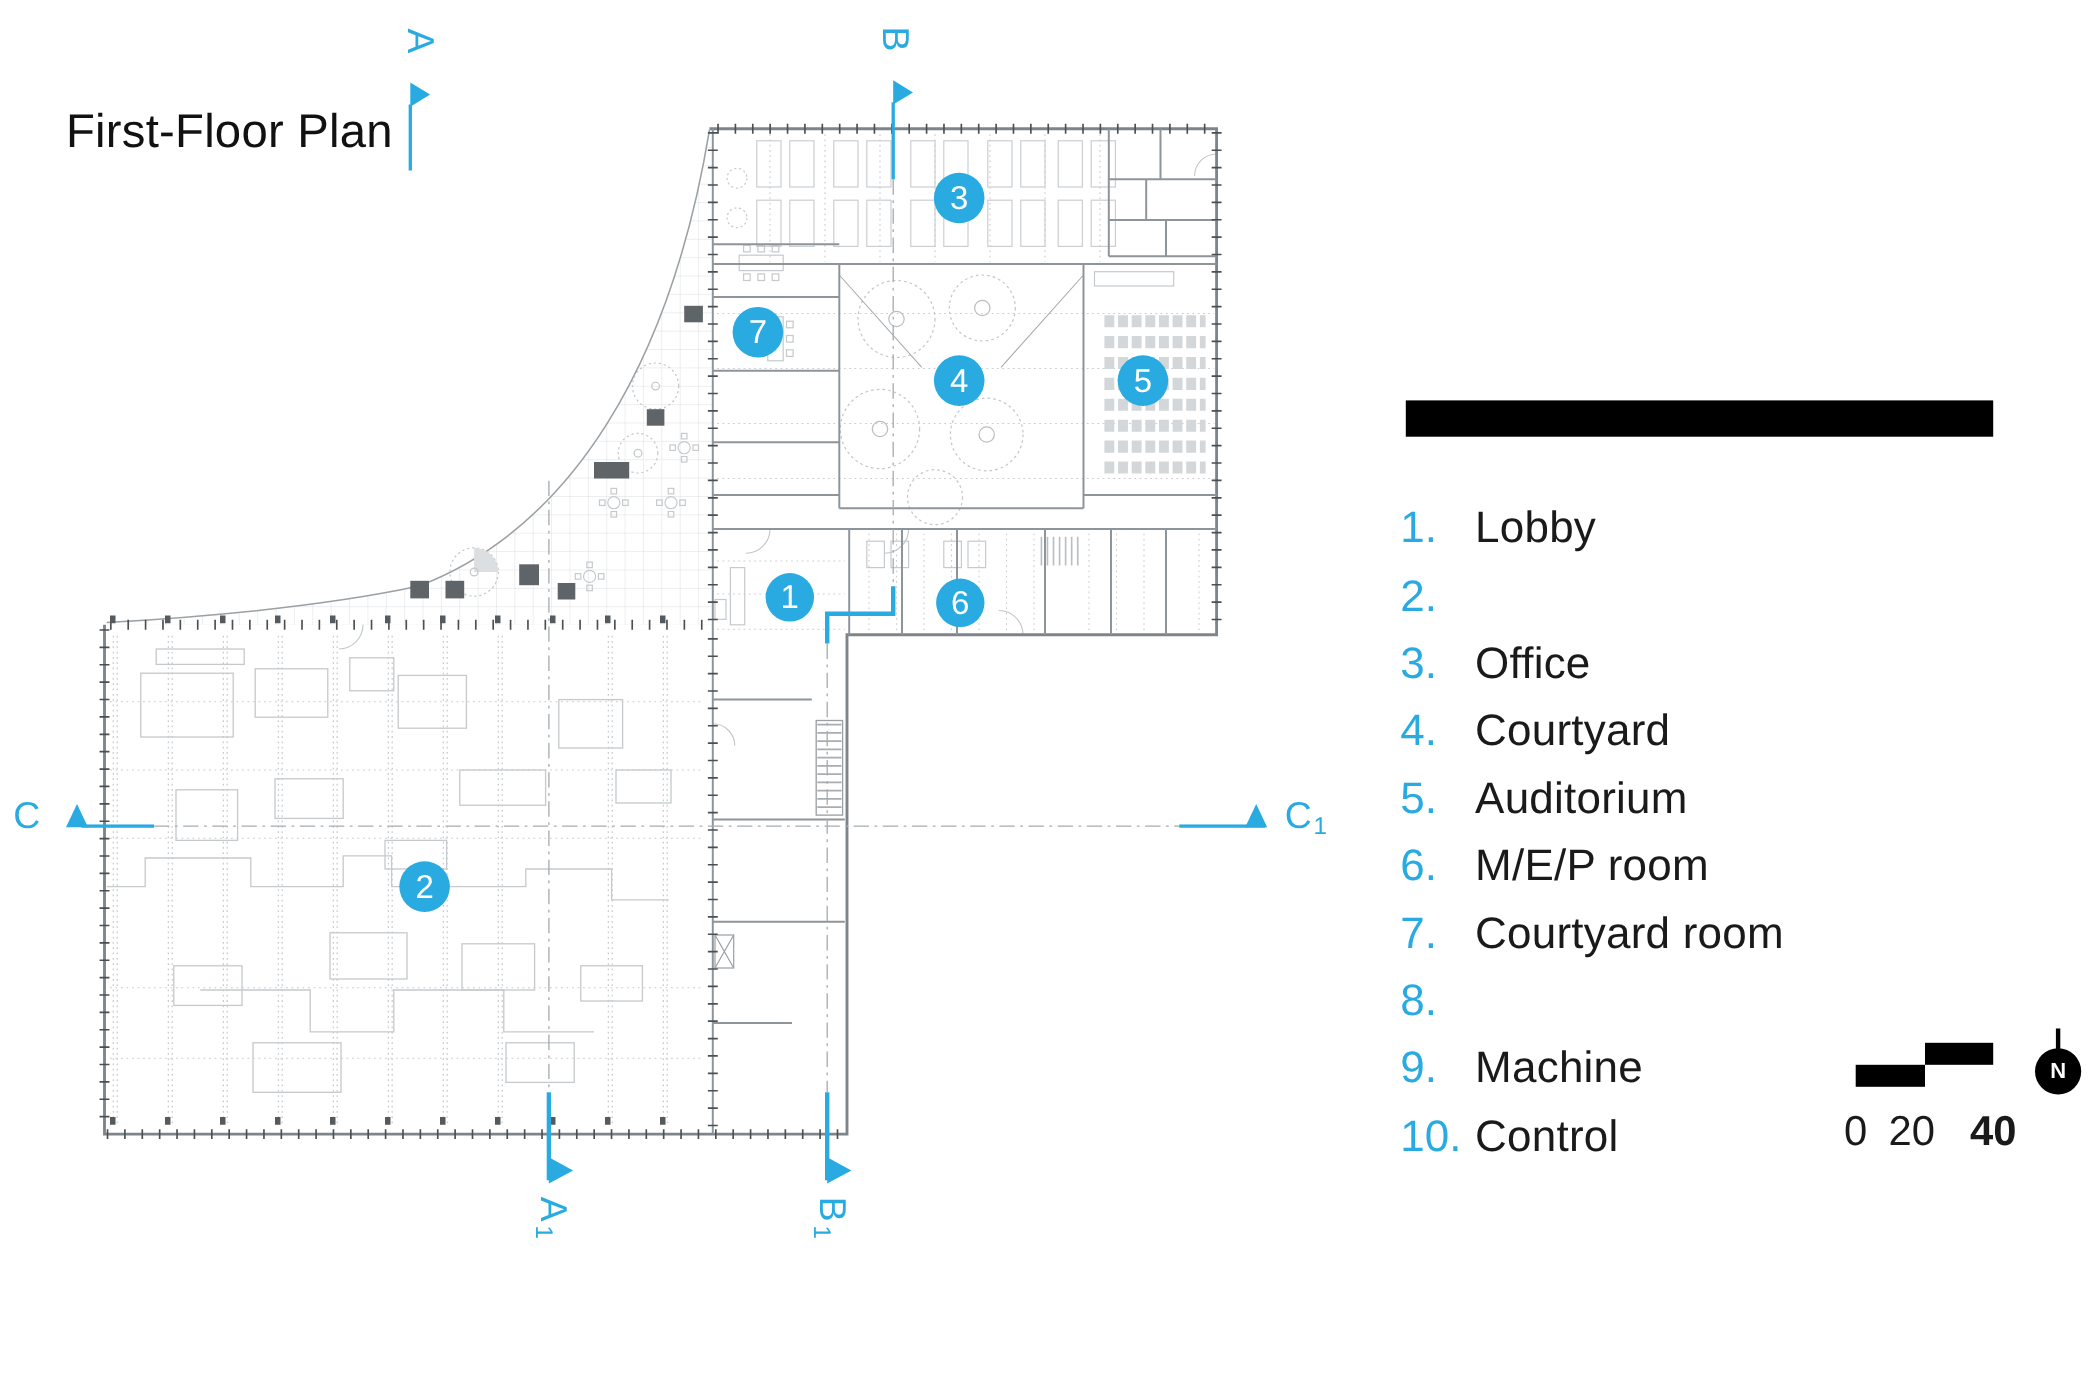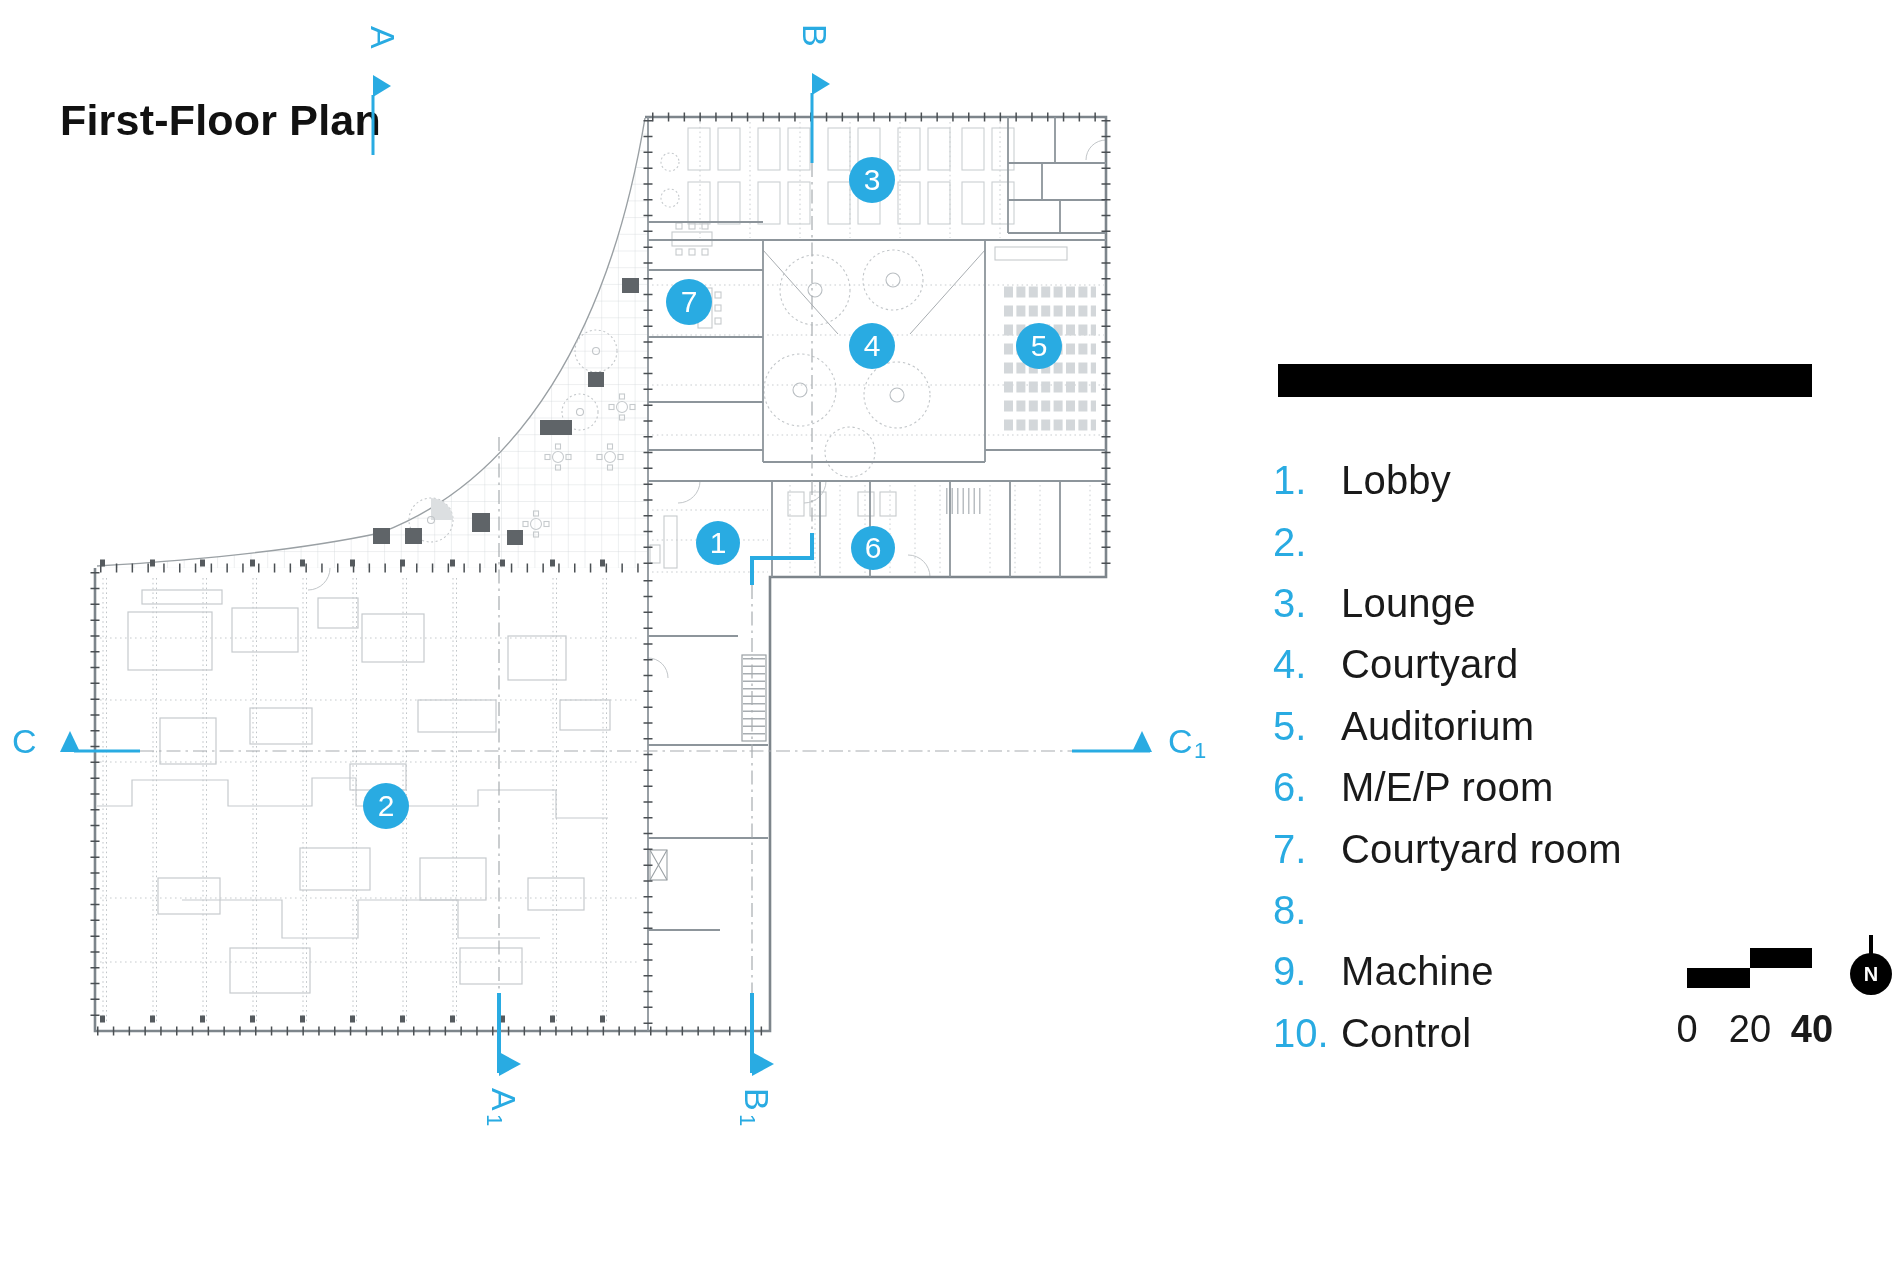--- a/index.html
+++ b/index.html
@@ -1,33 +1,33 @@
 <!DOCTYPE html>
 <html><head>
 <meta charset="utf-8">
 <style>
   html,body{margin:0;padding:0;background:#ffffff;}
   #stage{position:relative;width:1902px;height:1268px;background:#fff;overflow:hidden;
          font-family:"Liberation Sans","DejaVu Sans",sans-serif;color:#1a1a1a;}
   #plan-svg{position:absolute;left:0;top:0;}
-  .page-title{position:absolute;left:60px;top:96px;font-size:43px;font-weight:700;
+  .page-title{position:absolute;left:60px;top:96px;font-size:43px;font-weight:400;
               letter-spacing:0.2px;color:#111;}
   
   .legend-bar{position:absolute;left:1278px;top:364px;width:534px;height:33px;background:#000;}
   .legend{position:absolute;left:1273px;top:450px;width:560px;}
   .lg-row{display:flex;align-items:center;height:61.4px;font-size:40px;}
   .lg-num{width:68px;color:#29ABE2;flex:0 0 68px;}
   .lg-label{color:#1a1a1a;letter-spacing:0.2px;}
   
   .sb-rect{position:absolute;background:#000;}
   .sb-l{left:1687px;top:968px;width:63px;height:20px;}
   .sb-r{left:1750px;top:948px;width:62px;height:20px;}
   .sb-labels{position:absolute;left:1640px;top:1008px;width:220px;height:42px;font-size:38px;}
   .sb-num{position:absolute;top:0;transform:translateX(-50%);}
-  .sb-0{left:47px;} .sb-20{left:110px;} .sb-40{left:172px;font-weight:bold;}
+  .sb-0{left:47px;} .sb-20{left:98px;} .sb-40{left:172px;font-weight:bold;}
   
   .north-tick{position:absolute;left:1869px;top:935px;width:4px;height:19px;background:#000;}
   .north-badge{position:absolute;left:1850px;top:953px;width:42px;height:42px;border-radius:50%;
                background:#000;color:#fff;display:flex;align-items:center;justify-content:center;
                font-size:20px;font-weight:700;}
 </style>
 </head>
 <body>
 
 <div id="stage">
@@ -316,21 +316,21 @@
   <div class="legend">
     <div class="lg-row">
       <span class="lg-num">1.</span>
       <span class="lg-label">Lobby</span>
     </div>
     <div class="lg-row">
       <span class="lg-num">2.</span>
     </div>
     <div class="lg-row">
       <span class="lg-num">3.</span>
-      <span class="lg-label">Lounge</span>
+      <span class="lg-label">Office</span>
     </div>
     <div class="lg-row">
       <span class="lg-num">4.</span>
       <span class="lg-label">Courtyard</span>
     </div>
     <div class="lg-row">
       <span class="lg-num">5.</span>
       <span class="lg-label">Auditorium</span>
     </div>
     <div class="lg-row">

